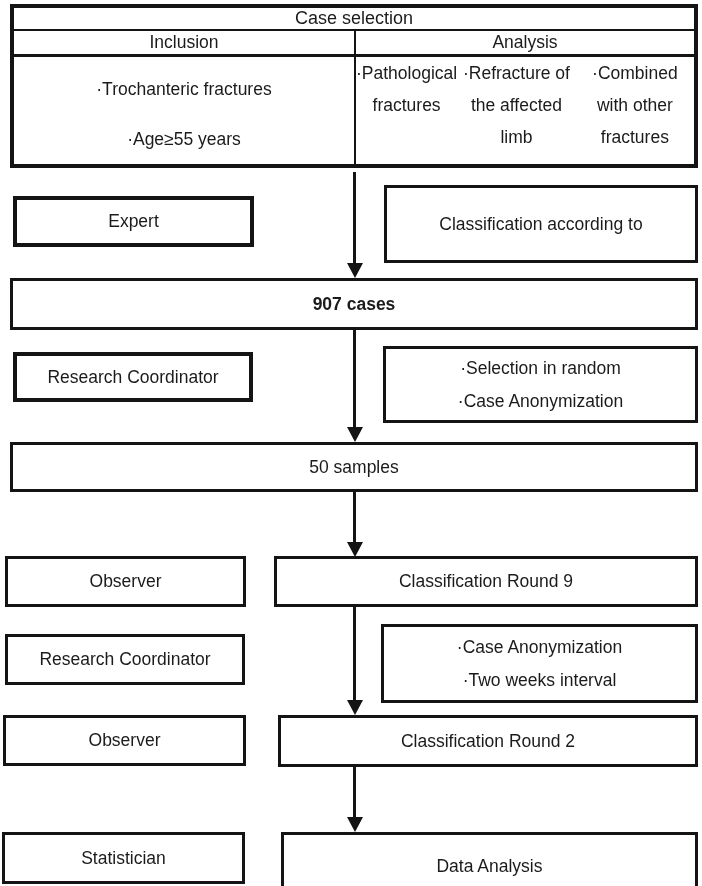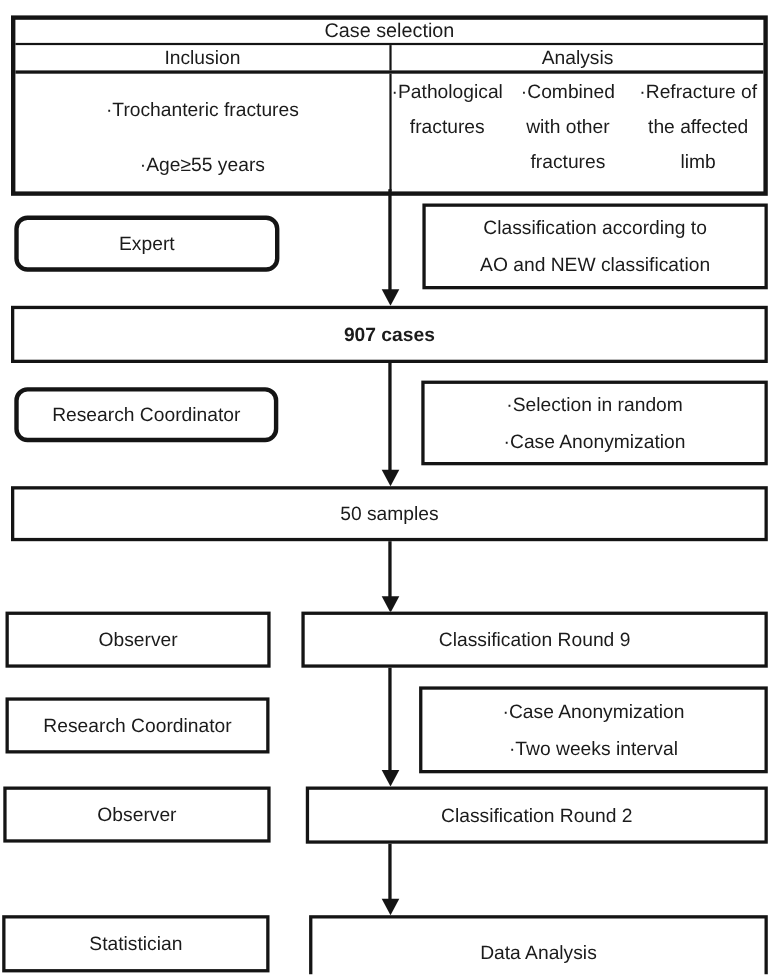--- a/index.html
+++ b/index.html
@@ -12,21 +12,21 @@
     width: 702px;
     height: 886px;
     background: #ffffff;
     font-family: "Liberation Sans", "DejaVu Sans", sans-serif;
     color: #1b1b1b;
     overflow: hidden;
   }
   
   .sel-table {
     position: absolute;
-    left: 10px; top: 14px;
+    left: 10px; top: 4px;
     width: 688px; height: 164px;
     border: 4px solid #141414;
     box-sizing: border-box;
     display: flex;
     flex-direction: column;
     background: #ffffff;
   }
   .t-title {
     height: 25px;
     border-bottom: 2px solid #141414;
@@ -71,21 +71,21 @@
     position: absolute;
     box-sizing: border-box;
     background: #ffffff;
     border: 3px solid #141414;
     display: flex;
     align-items: center;
     justify-content: center;
     font-size: 17.5px;
     text-align: center;
   }
-  .b-thick { border-width: 4px; border-radius: 12px; }
+  .b-thick { border-width: 4px; }
   .note {
     flex-direction: column;
     line-height: 33px;
   }
   
   .arrow {
     position: absolute;
     left: 347px;
     width: 16px;
   }
@@ -115,30 +115,29 @@
       <div class="t-sub-cell t-col-left">Inclusion</div>
       <div class="t-sub-cell t-col-right">Analysis</div>
     </div>
     <div class="t-body">
       <div class="t-cell t-cell-incl t-col-left">
         <div>·Trochanteric fractures</div>
         <div>·Age≥55 years</div>
       </div>
       <div class="t-cell t-cell-excl t-col-right">
         <div>·Pathological fractures</div>
+        <div>·Refracture of the affected limb</div>
         <div>·Combined with other fractures</div>
-        <div>·Refracture of the affected limb</div>
       </div>
     </div>
   </div>
 
   <div class="b b-thick" style="left:13px; top:196px; width:241px; height:51px;">Expert</div>
   <div class="b note" style="left:384px; top:185px; width:314px; height:78px;">
     <div>Classification according to</div>
-    <div>AO and NEW classification</div>
   </div>
 
   <div class="arrow" style="top:172px; height:106px;">
     <div class="arrow-line"></div>
     <div class="arrow-head"></div>
   </div>
 
   <div class="b" style="left:10px; top:278px; width:688px; height:52px;font-weight:bold;">907 cases</div>
 
   <div class="b b-thick" style="left:13px; top:352px; width:240px; height:50px;">Research Coordinator</div>

